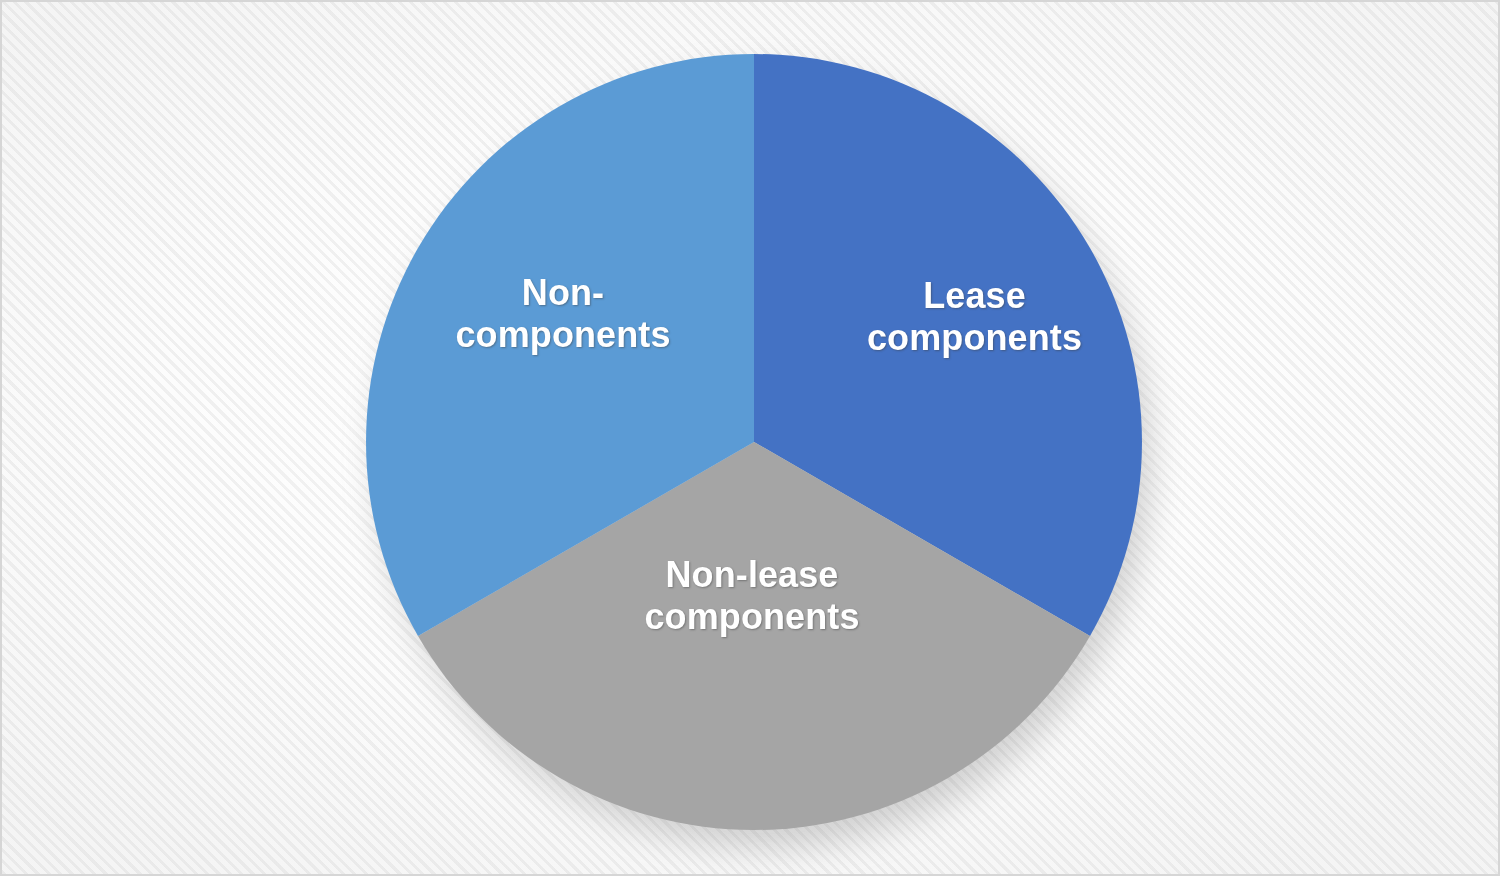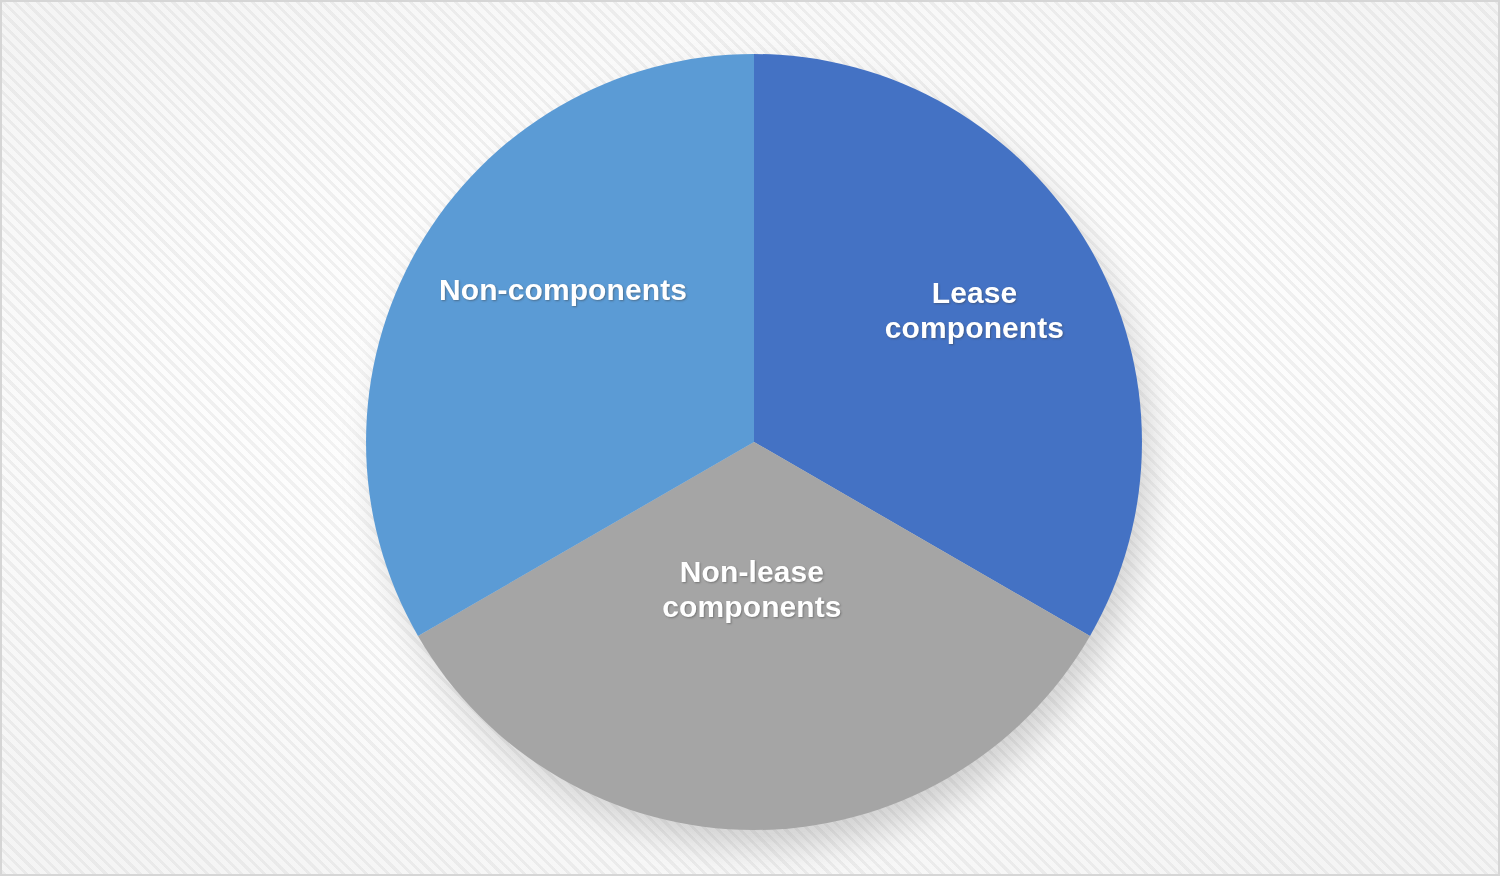--- a/index.html
+++ b/index.html
@@ -67,21 +67,21 @@
     width: 776px;
     height: 776px;
     display: block;
   }
 
   
   .slice-label {
     position: absolute;
     color: #ffffff;
     font-weight: bold;
-    font-size: 30px;
+    font-size: 36px;
     line-height: 1.17;
     text-align: center;
     white-space: pre-line;
     text-shadow: 1px 1px 2px rgba(60,60,60,0.45);
     letter-spacing: 0.1px;
     pointer-events: none;
   }
 
   #label-lease {
     left: 845px;

